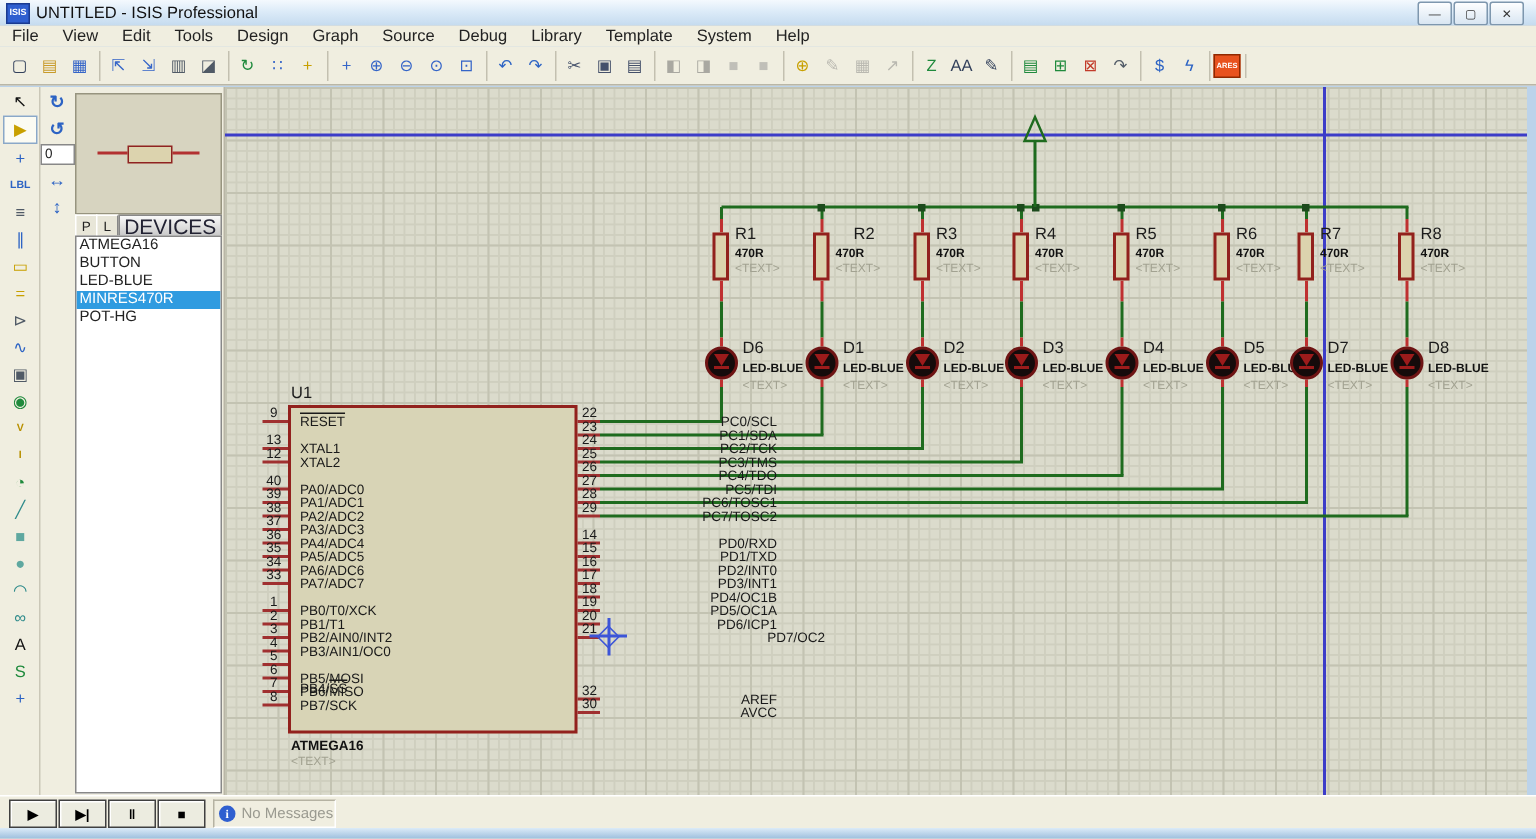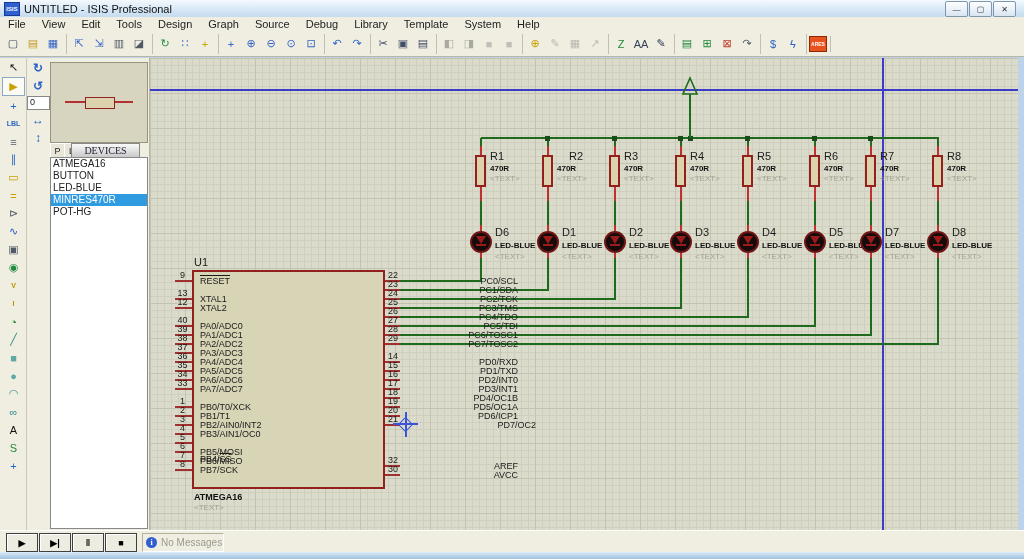--- a/index.html
+++ b/index.html
@@ -32,22 +32,22 @@
   .mbtn.sel{background:#fbfbf3;border:1px solid #8aa8c8;}
   .obtn{width:20px;height:16px;margin:2px auto;display:flex;align-items:center;justify-content:center;
     font-size:12px;font-weight:bold;color:#2c63c4;}
   #anglebox{width:19px;height:12px;margin:2px auto;background:#fff;border:1px solid #888;
     font-size:9px;padding-left:2px;color:#222;}
   #preview{left:50px;top:62px;width:96px;height:79px;background:#d7d4c0;border:1px solid #97947f;}
   .prev-wire{position:absolute;height:2px;background:#b23030;top:38px;}
   #prev-body{position:absolute;left:34px;top:34px;width:28px;height:10px;background:#dcd3ae;border:1px solid #8f2222;}
   .plbtn{width:13px;height:13px;background:#e8e6d8;border:1px solid #888;border-top-color:#fff;border-left-color:#fff;
     font-size:9px;display:flex;align-items:center;justify-content:center;}
-  #selheader{left:71px;top:143px;width:67px;height:13px;background:linear-gradient(#fafafa,#c9c9c9);
-    border:1px solid #888;font-size:10px;color:#223;display:flex;align-items:center;justify-content:center;font-family:Liberation Serif, serif;}
+  #selheader{left:79px;top:143px;width:67px;height:13px;background:linear-gradient(#fafafa,#c9c9c9);
+    border:1px solid #888;font-size:14px;color:#223;display:flex;align-items:center;justify-content:center;}
   #device-list{left:50px;top:157px;width:96px;height:370px;background:#fff;border:1px solid #888;
     font-size:10px;overflow:hidden;}
   .dev-item{height:12px;line-height:12px;padding-left:2px;white-space:nowrap;}
   .dev-item.sel{background:#2f9be0;color:#fff;}
   
   #canvas{left:150px;top:58px;width:1006px;height:472px;background-color:#dbdbcc;
     background-image:
       linear-gradient(#c3c3b2 1px,transparent 1px),
       linear-gradient(90deg,#c3c3b2 1px,transparent 1px),
       linear-gradient(#cfcfbf 1px,transparent 1px),
@@ -507,21 +507,21 @@
       <div class="pnum" style="left: 235px; top: 329px; width: 16px;">18</div>
       <div class="pname rname" style="right: 638px; top: 335px;">PD4/OC1B</div>
       <div class="wh wp" style="left: 235px; top: 348px; width: 15px;"></div>
       <div class="pnum" style="left: 235px; top: 338px; width: 16px;">19</div>
       <div class="pname rname" style="right: 638px; top: 344px;">PD5/OC1A</div>
       <div class="wh wp" style="left: 235px; top: 357px; width: 15px;"></div>
       <div class="pnum" style="left: 235px; top: 347px; width: 16px;">20</div>
       <div class="pname rname" style="right: 638px; top: 353px;">PD6/ICP1</div>
       <div class="wh wp" style="left: 235px; top: 366px; width: 15px;"></div>
       <div class="pnum" style="left: 235px; top: 356px; width: 16px;">21</div>
-      <div class="pname rname" style="right: 620px; top: 362px; padding-left: 44px;">PD7/OC2</div>
+      <div class="pname rname" style="right: 606px; top: 362px; padding-left: 44px;">PD7/OC2</div>
       <div class="wh wp" style="left: 235px; top: 407px; width: 15px;"></div>
       <div class="pnum" style="left: 235px; top: 397px; width: 16px;">32</div>
       <div class="pname rname" style="right: 638px; top: 403px;">AREF</div>
       <div class="wh wp" style="left: 235px; top: 416px; width: 15px;"></div>
       <div class="pnum" style="left: 235px; top: 406px; width: 16px;">30</div>
       <div class="pname rname" style="right: 638px; top: 412px;">AVCC</div>
     </div>
   <div class="vallbl" style="left:44px;top:434px;font-size:9px;">ATMEGA16</div>
   <div class="phlbl" style="left:44px;top:445px;">&lt;TEXT&gt;</div>
 

